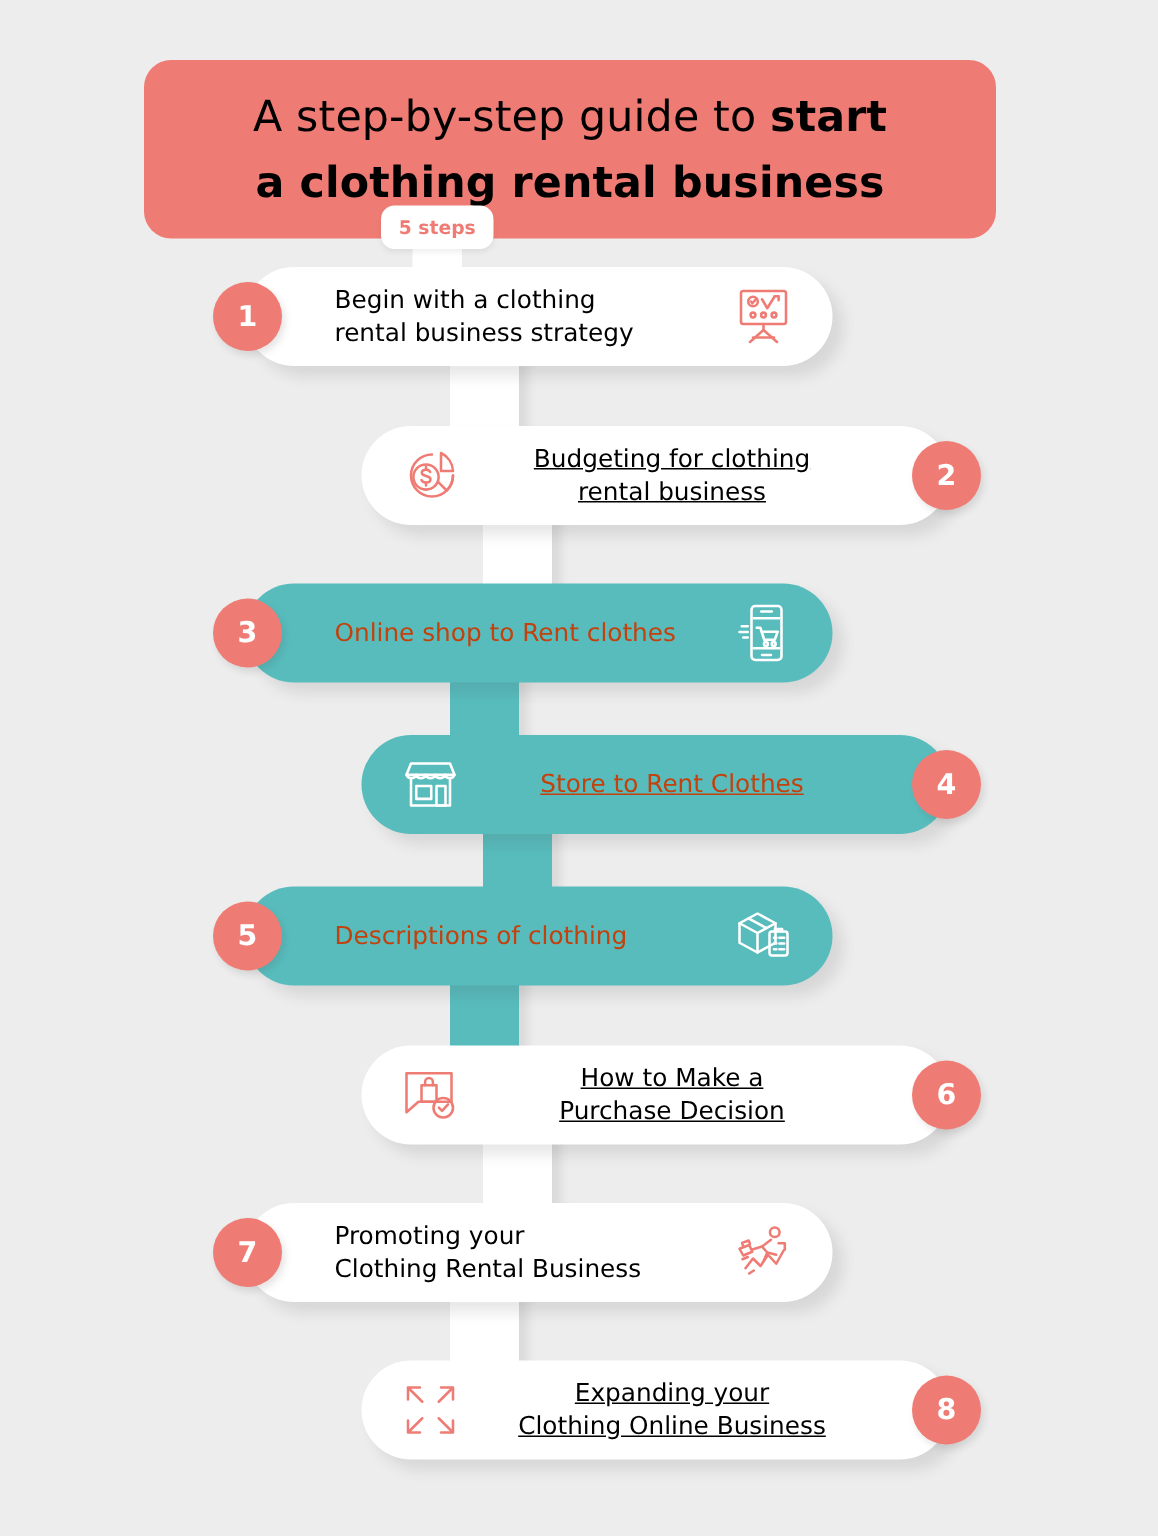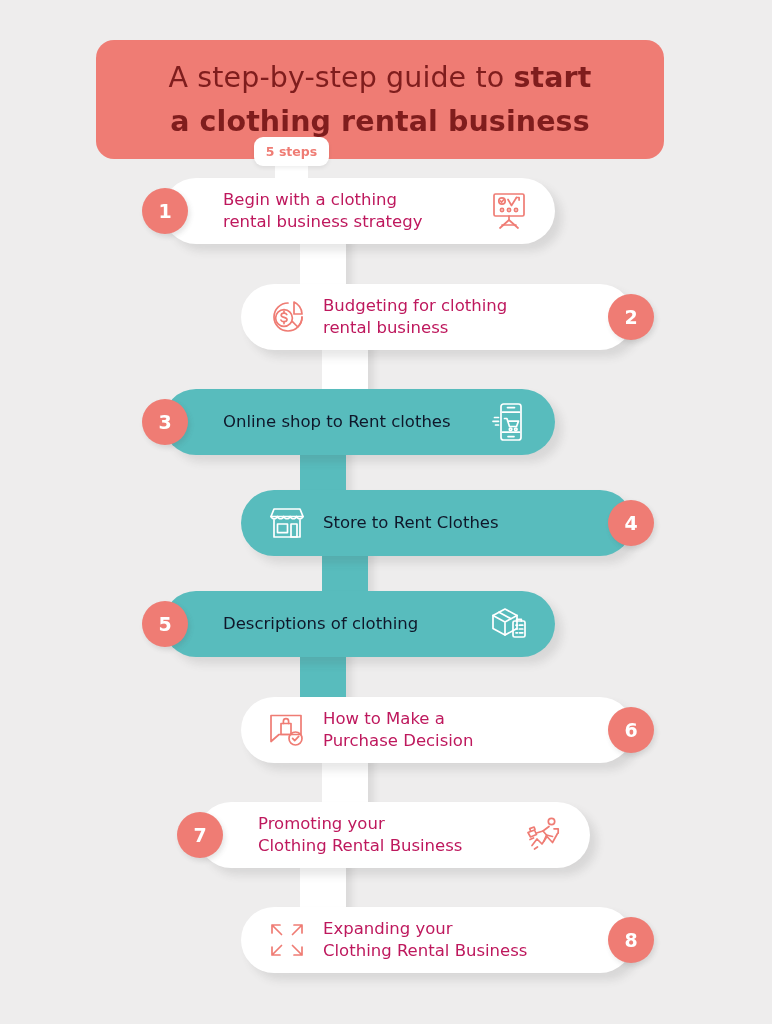--- a/index.html
+++ b/index.html
@@ -26,21 +26,21 @@
     top: 40px;
     width: 568px;
     height: 119px;
     background: #ef7c74;
     border-radius: 18px;
     display: flex;
     flex-direction: column;
     align-items: center;
     justify-content: center;
     text-align: center;
-    color: #7f1d1d;
+    color: #000000;
   }
   .header-line {
     font-size: 28.5px;
     line-height: 1.52;
     letter-spacing: 0.1px;
     white-space: nowrap;
   }
   .header-line b { font-weight: 700; }
   .header-line .lite { font-weight: 400; }
 
@@ -118,32 +118,32 @@
     z-index: 2;
     width: 100%;
     height: 100%;
     display: flex;
     align-items: center;
   }
 
   .card-label {
     font-size: 16.5px;
     line-height: 1.33;
-    color: #be185d;
+    color: #000000;
     white-space: pre-line;
     flex: 1 1 auto;
   }
-  .card.teal .card-label { color: #0f172a; }
+  .card.teal .card-label { color: #c2410c; }
 
   
   .card.align-left  .card-inner { padding-left: 60px; padding-right: 18px; }
   .card.align-left  .card-label { text-align: left; }
   
   .card.align-right .card-inner { padding-left: 18px; padding-right: 60px; }
-  .card.align-right .card-label { text-align: left; }
+  .card.align-right .card-label { text-align: center; text-decoration: underline; }
 
   .badge {
     position: absolute;
     width: 46px;
     height: 46px;
     border-radius: 50%;
     background: #ef7c74;
     color: #ffffff;
     font-size: 19px;
     font-weight: 700;
@@ -338,21 +338,21 @@
       <path d="M17 16.5h10v11H17z"></path>
       <path d="M19.4 16.5v-2.2a2.6 2.6 0 0 1 5.2 0v2.2"></path>
       <circle cx="31.5" cy="31.5" r="6.5"></circle>
       <path d="M28.6 31.4l2.1 2.2 4-4.3"></path>
     </g>
             </svg>
           </div>
         </div>
         <div class="badge on-right">6</div>
       </div>
-      <div class="card white align-left" style="left: 163px; top: 802px; width: 392px; margin-left: 35px;">
+      <div class="card white align-left" style="left: 163px; top: 802px; width: 392px;">
         <div class="shell"></div>
         <div class="card-inner">
           <div class="card-label">Promoting your
 Clothing Rental Business</div>
           <div class="icon-slot">
             <svg width="46" height="46" viewBox="0 0 46 46">
     <g class="ic">
       <circle cx="30.5" cy="9.5" r="3.2"></circle>
       <path d="M28 14.5l-6 4.5 3.5 4 -2.5 6"></path>
       <path d="M25.5 23l6 1.5"></path>
@@ -365,21 +365,21 @@
     </g>
             </svg>
           </div>
         </div>
         <div class="badge on-left">7</div>
       </div>
       <div class="card white align-right" style="left: 241px; top: 907px; width: 392px;">
         <div class="shell"></div>
         <div class="card-inner">
           <div class="card-label">Expanding your
-Clothing Rental Business</div>
+Clothing Online Business</div>
           <div class="icon-slot">
             <svg width="46" height="46" viewBox="0 0 46 46">
     <g class="ic">
       <path d="M8 8h8M8 8v8M8 8l9.5 9.5"></path>
       <path d="M38 8h-8M38 8v8M38 8l-9.5 9.5"></path>
       <path d="M8 38h8M8 38v-8M8 38l9.5-9.5"></path>
       <path d="M38 38h-8M38 38v-8M38 38l-9.5-9.5"></path>
     </g>
             </svg>
           </div>

